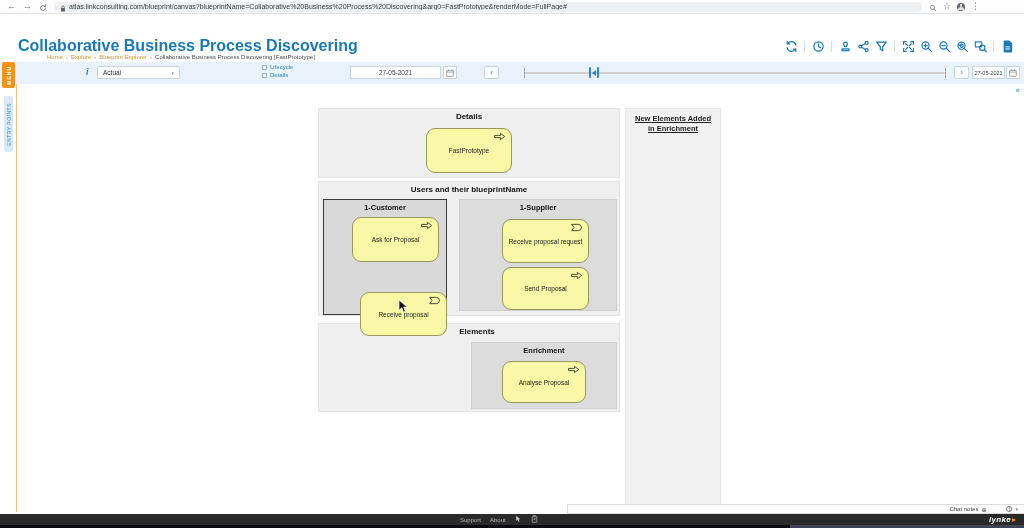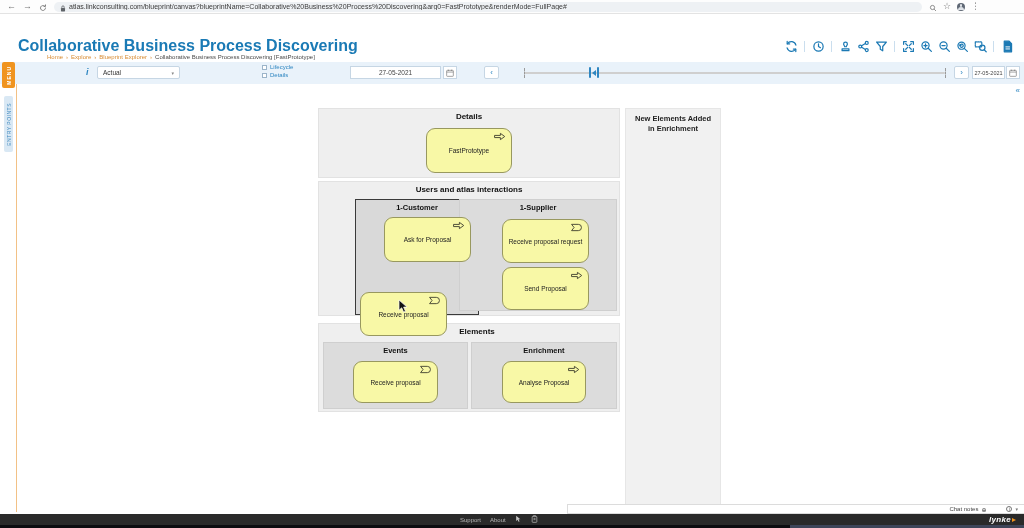--- a/index.html
+++ b/index.html
@@ -89,21 +89,21 @@
   .group-title { font-size:7.5px; font-weight:bold; color:#111; text-align:center; margin-top:3px; }
   .archi { position:absolute; background:#f8f8a6; border:1px solid #98985f; border-radius:9px;
     display:flex; align-items:center; justify-content:center; font-size:6.5px; color:#222; z-index:4; cursor:pointer; }
   .archi .glyph { position:absolute; top:2.5px; right:5px; }
   .archi .glyph svg { stroke:#4e4e38; fill:none; stroke-width:1.1; stroke-linejoin:round; }
   .plainbox { position:absolute; background:#fff; border:1px solid #8e8e8e;
     display:flex; align-items:center; justify-content:center; font-size:6.5px; color:#222; cursor:pointer; }
   .filter-lane { background:#e5d7d7; border-color:#d9c9c9; }
   .filter-group { background:#ddd0d0; border-color:#d0c3c3; }
   .enrich-panel { position:absolute; left:625px; top:108px; width:96px; height:397px; background:#f1f1f1;
-    border:1px solid #e6e6e6; padding:5px 7px 0; font-size:7.5px; font-weight:bold; color:#222; text-align:center; line-height:1.35; }
+    border:1px solid #e6e6e6; padding:5px 7px 0; font-size:7.5px; font-weight:bold; color:#222; text-align:center; line-height:1.35;text-decoration:underline; }
   .cursor-ptr { position:absolute; left:398px; top:299px; z-index:9; }
 
   
   .chat-bar { position:absolute; left:567px; right:0; top:504px; height:10px; background:#fff;
     border:1px solid #dcdcdc; border-right:none; display:flex; align-items:center; padding:0 6px; font-size:6px; color:#444; }
   .chat-right { margin-left:auto; display:flex; align-items:center; gap:3px; }
   .chat-gap { width:14px; }
   .mini-circle { width:6px; height:6px; border:0.8px solid #777; border-radius:50%; font-size:4.5px; color:#555;
     display:flex; align-items:center; justify-content:center; font-style:italic; }
   .footer { position:absolute; left:0; right:0; top:514px; height:11px; background:#2a2a2a; }
@@ -355,22 +355,22 @@
       <span>FastPrototype</span>
       <span class="glyph">
         <svg width="13" height="9" viewBox="0 0 14 10">
             <path d="M1.5 3.8H8V1.5L12.8 5 8 8.5V6.2H1.5z"></path>
           </svg>
       </span>
     </div>
   </div>
 
   <div class="lane" style="left:318px;top:181px;width:302px;height:135px;">
-    <div class="lane-title">Users and atlas interactions</div>
-    <div class="group selected" style="left:4px;top:17px;width:124px;height:116px;margin-left:32px;">
+    <div class="lane-title">Users and their blueprintName</div>
+    <div class="group selected" style="left:4px;top:17px;width:124px;height:116px;">
       <div class="group-title">1-Customer</div>
       <div class="archi" style="left:28px;top:17px;width:87px;height:45px;">
         <span>Ask for Proposal</span>
         <span class="glyph">
           <svg width="13" height="9" viewBox="0 0 14 10">
               <path d="M1.5 3.8H8V1.5L12.8 5 8 8.5V6.2H1.5z"></path>
             </svg>
         </span>
       </div>
     </div>
@@ -399,31 +399,20 @@
     <span>Receive proposal</span>
     <span class="glyph">
       <svg width="13" height="9" viewBox="0 0 14 10">
           <path d="M1.5 1.5h7.5a3.5 3.5 0 0 1 0 7H1.5l2.8-3.5z"></path>
         </svg>
     </span>
   </div>
 
   <div class="lane" style="left:318px;top:323px;width:302px;height:89px;padding-left:16px;">
     <div class="lane-title">Elements</div>
-    <div class="group" style="left:4px;top:18px;width:145px;height:67px;">
-      <div class="group-title">Events</div>
-      <div class="archi" style="left:29px;top:18px;width:85px;height:42px;">
-        <span>Receive proposal</span>
-        <span class="glyph">
-          <svg width="13" height="9" viewBox="0 0 14 10">
-              <path d="M1.5 1.5h7.5a3.5 3.5 0 0 1 0 7H1.5l2.8-3.5z"></path>
-            </svg>
-        </span>
-      </div>
-    </div>
     <div class="group" style="left:152px;top:18px;width:146px;height:67px;">
       <div class="group-title">Enrichment</div>
       <div class="archi" style="left:30px;top:18px;width:84px;height:42px;">
         <span>Analyse Proposal</span>
         <span class="glyph">
           <svg width="13" height="9" viewBox="0 0 14 10">
               <path d="M1.5 3.8H8V1.5L12.8 5 8 8.5V6.2H1.5z"></path>
             </svg>
         </span>
       </div>

